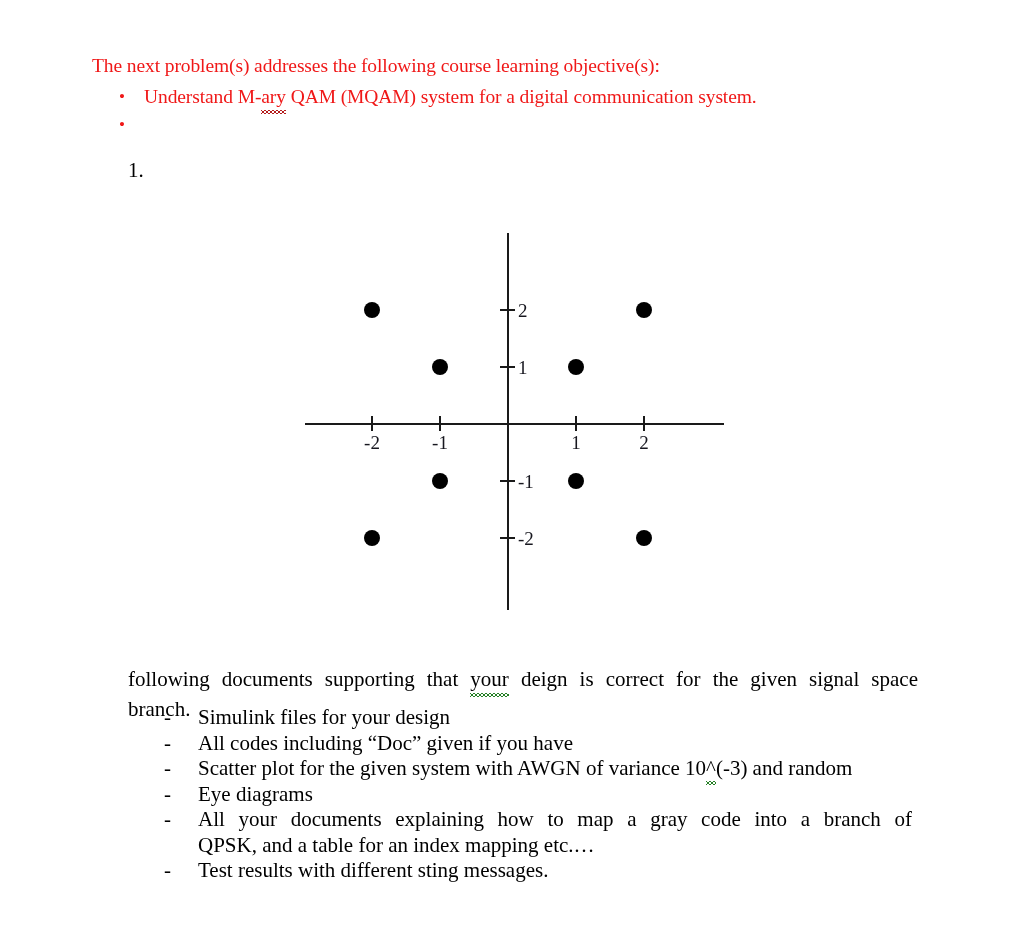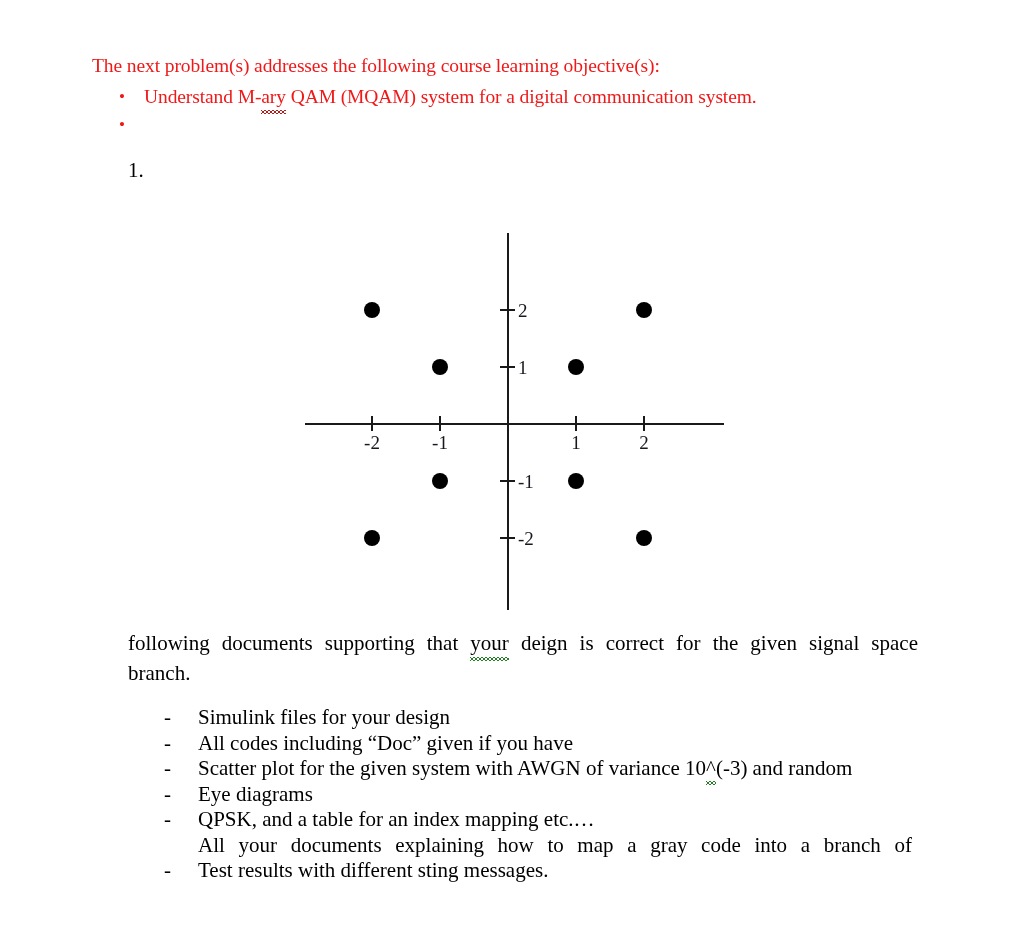--- a/index.html
+++ b/index.html
@@ -155,21 +155,21 @@
     height: 16px;
     background: #000000;
     border-radius: 50%;
     transform: translate(-50%, -50%);
   }
 
   
   .follow {
     position: absolute;
     left: 128px;
-    top: 628px;
+    top: 664px;
     width: 790px;
     font-size: 21px;
     line-height: 30px;
   }
   .follow .justified {
     text-align: justify;
     text-align-last: justify;
     white-space: nowrap;
   }
 
@@ -283,20 +283,20 @@
     <li class="del-item">
       <span class="del-dash">-</span>
       <span class="del-text wrapline"><span>Scatter plot for the given system with AWGN of variance 10</span><span class="sq sq-green">^</span><span>(-3) and random</span></span>
     </li>
     <li class="del-item">
       <span class="del-dash">-</span>
       <span class="del-text wrapline"><span>Eye diagrams</span></span>
     </li>
     <li class="del-item">
       <span class="del-dash">-</span>
+      <span class="del-text just"><span>All your documents explaining how to map a gray code into a branch of</span></span>
       <span class="del-text wrapline"><span>QPSK, and a table for an index mapping etc.…</span></span>
-      <span class="del-text just"><span>All your documents explaining how to map a gray code into a branch of</span></span>
     </li>
     <li class="del-item">
       <span class="del-dash">-</span>
       <span class="del-text wrapline"><span>Test results with different sting messages.</span></span>
     </li>
   </ul>
 
 </body></html>

